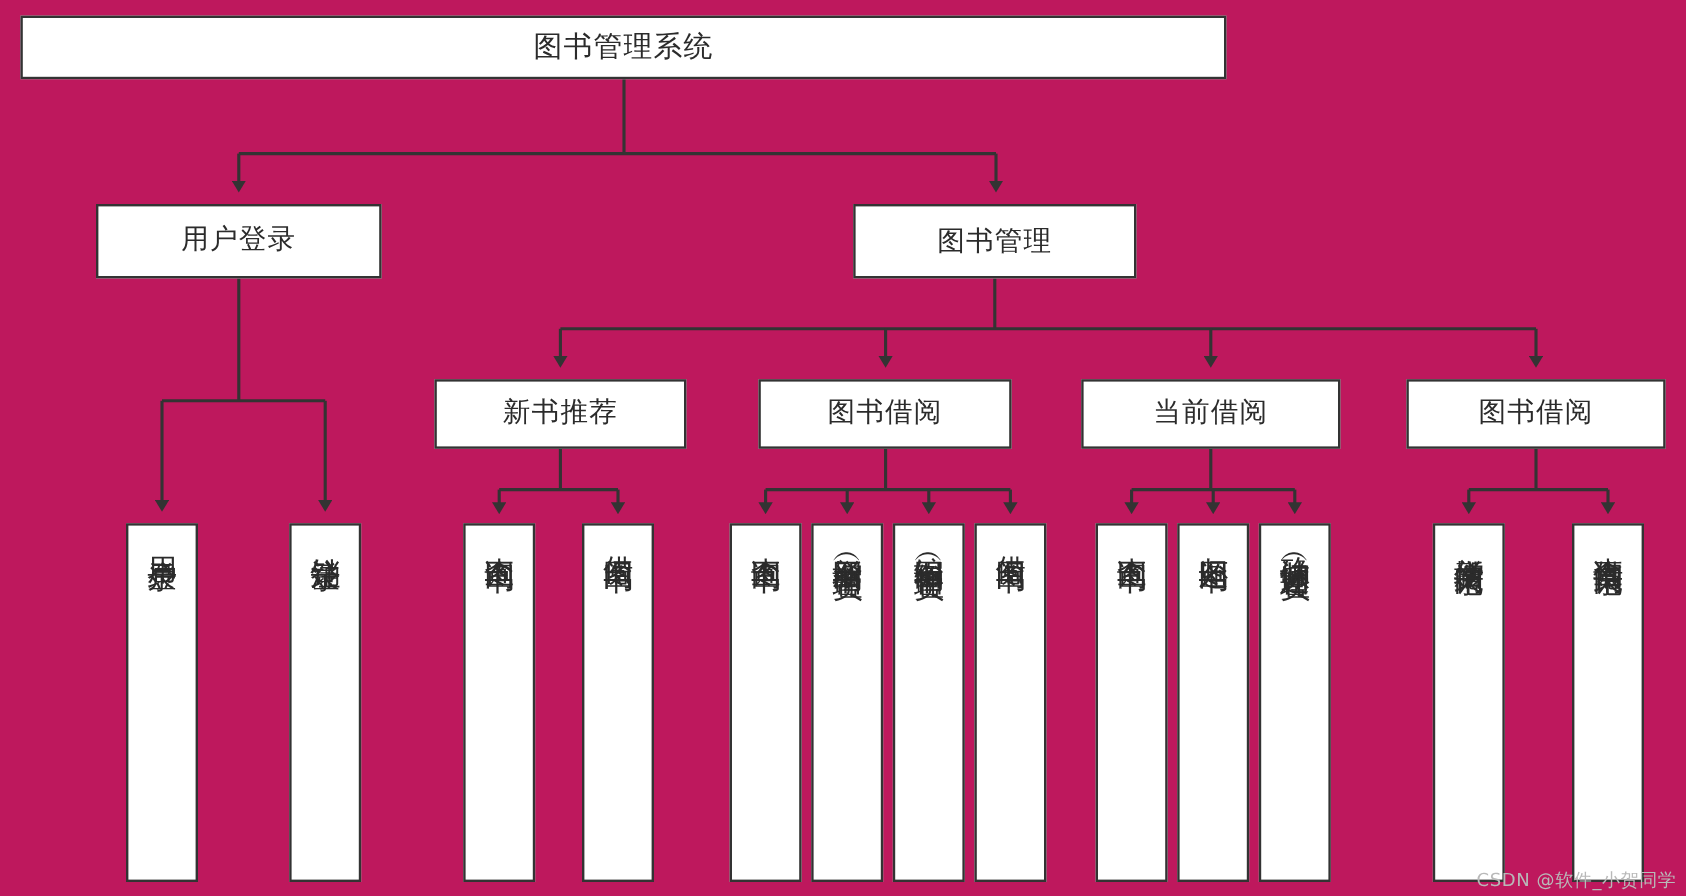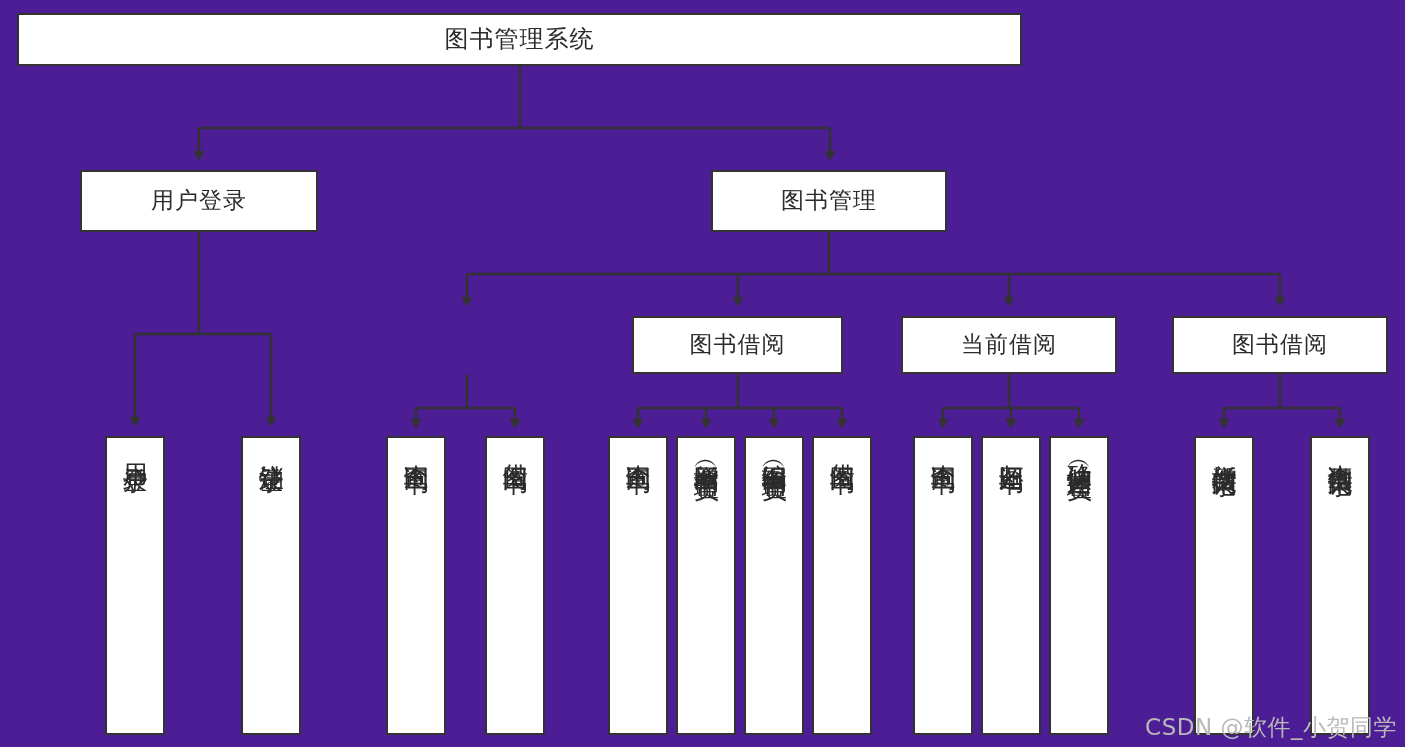--- a/index.html
+++ b/index.html
@@ -9,21 +9,21 @@
     background: #ffffff;
   }
   body {
     font-family: "DejaVu Sans", "Liberation Sans", sans-serif;
     color: #2b2b2b;
   }
   #diagram-root {
     position: relative;
     width: 1405px;
     height: 747px;
-    background: #4c1d95;
+    background: #be185d;
     overflow: hidden;
   }
   #connector-layer {
     position: absolute;
     left: 0;
     top: 0;
     width: 1405px;
     height: 747px;
     pointer-events: none;
   }
@@ -59,21 +59,21 @@
     font-size: 25px;
     letter-spacing: 2px;
   }
   .node.root .node-label {
     font-size: 24px;
   }
   #watermark {
     position: absolute;
     right: 8px;
     bottom: 4px;
-    font-size: 23px;
+    font-size: 15px;
     color: #b9b9b9;
     letter-spacing: 0.5px;
     white-space: nowrap;
     font-family: "DejaVu Sans", "Liberation Sans", sans-serif;
   }
 </style>
 </head>
 <body>
 
 <div id="diagram-root">
@@ -132,20 +132,23 @@
     <span class="node-label">图书管理系统</span>
   </div>
 
   <div class="node horizontal" style="left:80px; top:170px; width:238px; height:62px;">
     <span class="node-label">用户登录</span>
   </div>
   <div class="node horizontal" style="left:711px; top:170px; width:236px; height:62px;font-family:Liberation Serif, serif;">
     <span class="node-label">图书管理</span>
   </div>
 
+  <div class="node horizontal" style="left:362px; top:316px; width:210px; height:58px;">
+    <span class="node-label">新书推荐</span>
+  </div>
   <div class="node horizontal" style="left:632px; top:316px; width:211px; height:58px;">
     <span class="node-label">图书借阅</span>
   </div>
   <div class="node horizontal" style="left:901px; top:316px; width:216px; height:58px;">
     <span class="node-label">当前借阅</span>
   </div>
   <div class="node horizontal" style="left:1172px; top:316px; width:216px; height:58px;">
     <span class="node-label">图书借阅</span>
   </div>
 

